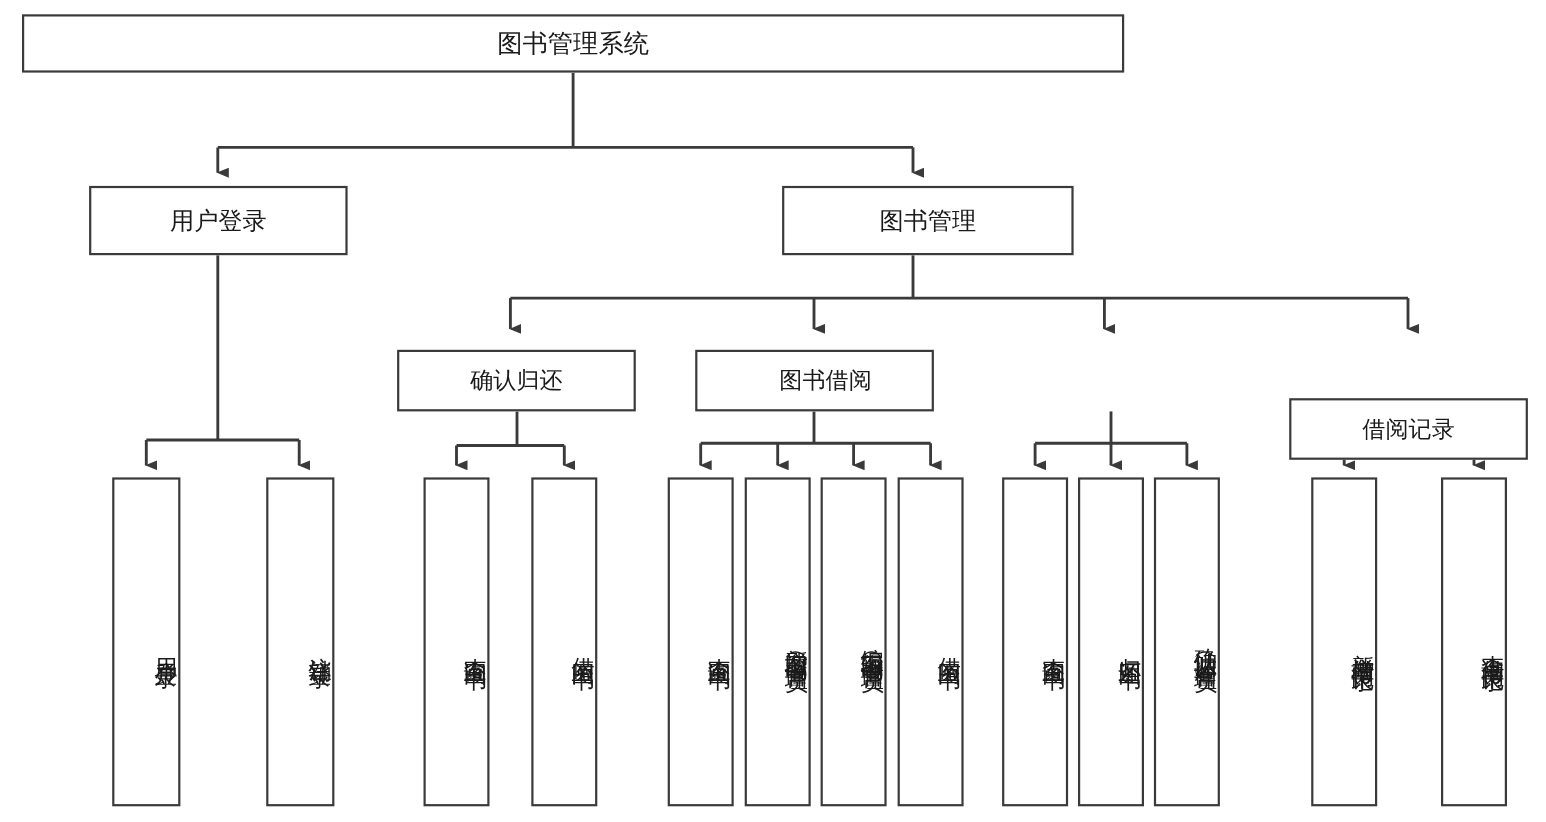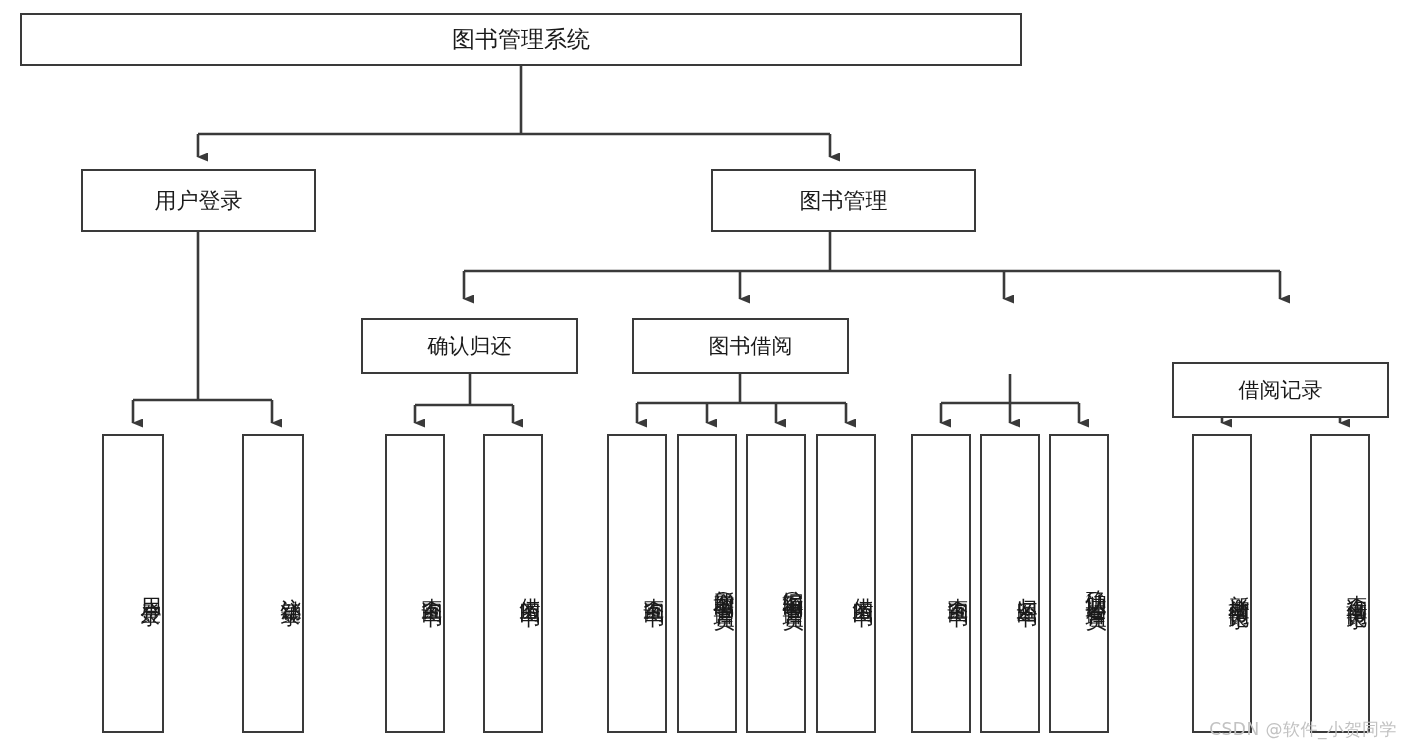--- a/index.html
+++ b/index.html
@@ -187,15 +187,14 @@
     <span>确认归还（管理员）</span>
   </div>
 
   <div class="node leaf" style="left:1192px; top:434px; width:60px; height:299px;">
     <span>新增借阅记录</span>
   </div>
   <div class="node leaf" style="left:1310px; top:434px; width:60px; height:299px;">
     <span>查询借阅记录</span>
   </div>
 
-  <div class="watermark">CSDN @软件_小贺同学</div>
 
 </div>
 
 </body></html>

